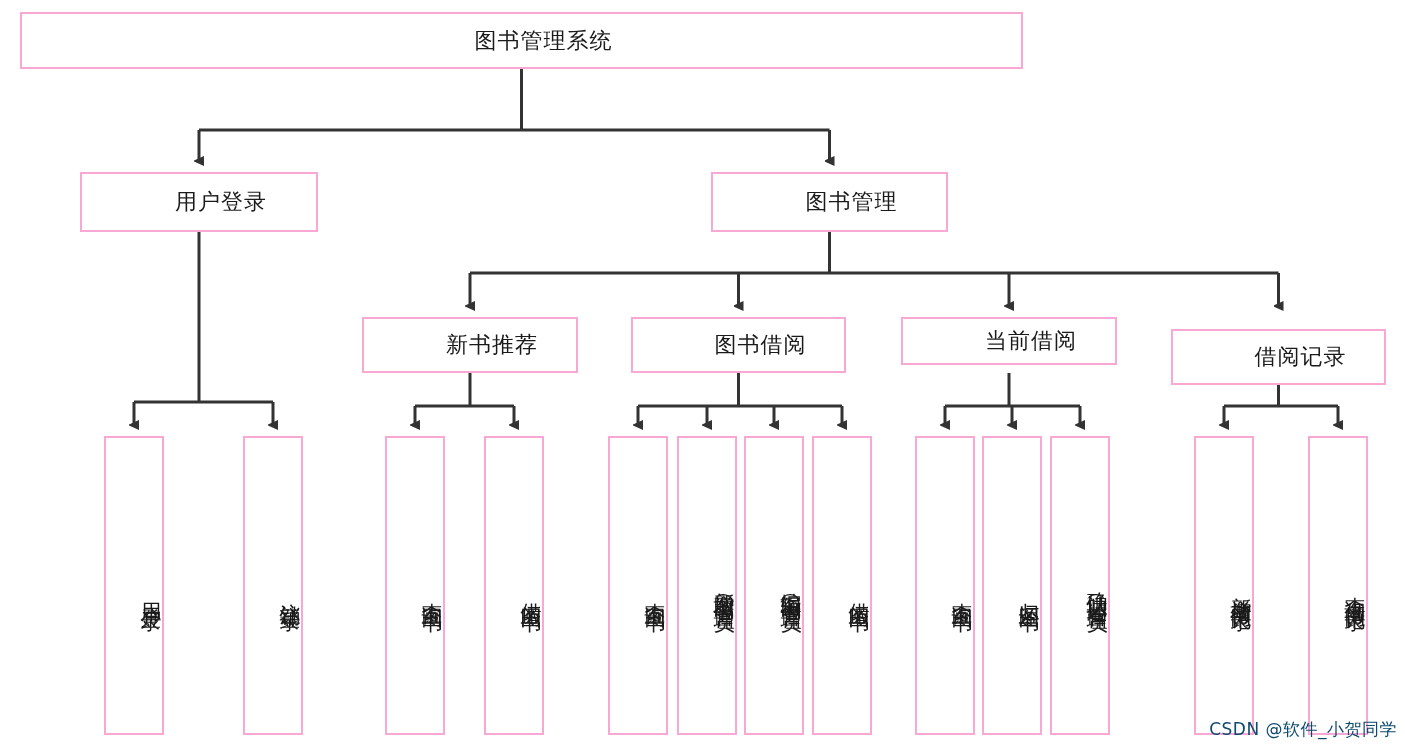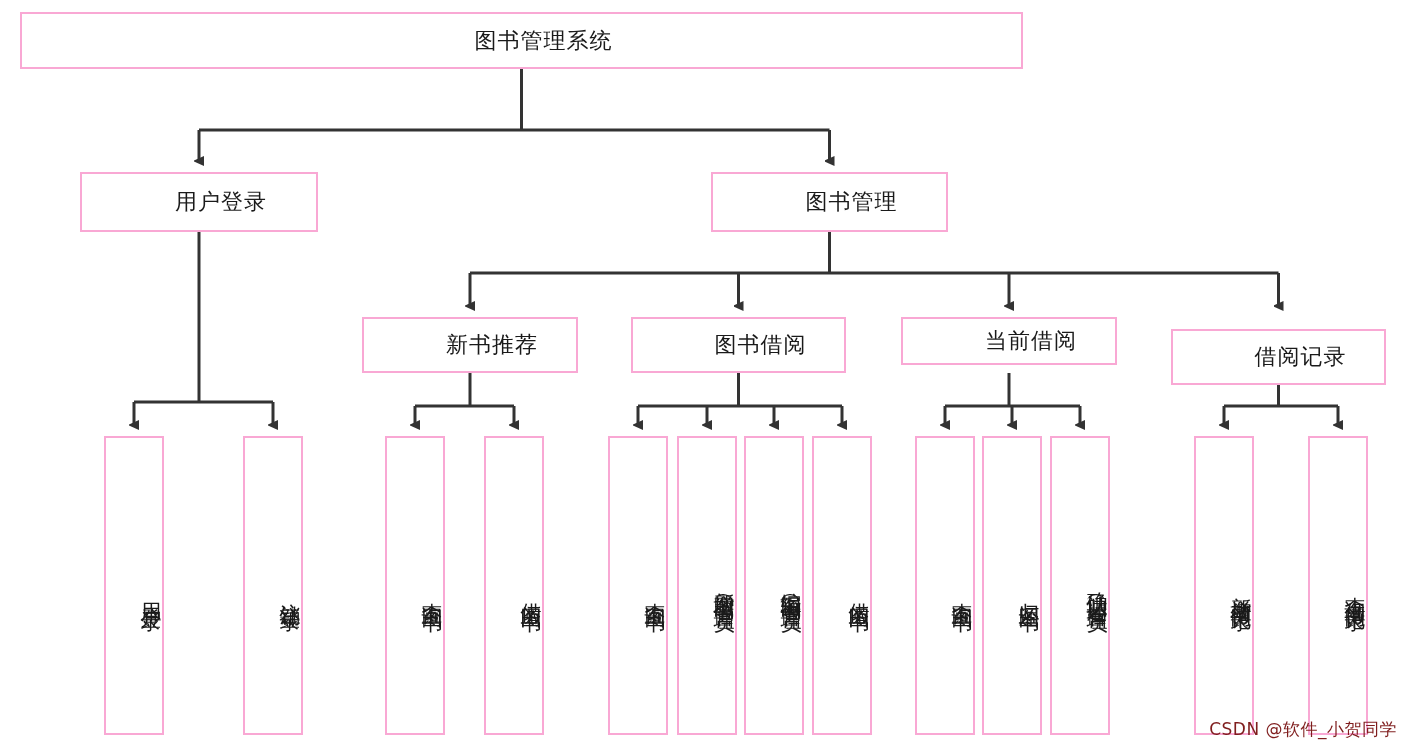--- a/index.html
+++ b/index.html
@@ -56,21 +56,21 @@
   }
   .node-label {
     display: block;
     white-space: pre;
   }
   .watermark {
     position: absolute;
     right: 8px;
     bottom: 6px;
     font-size: 17px;
-    color: #7f1d1d;
+    color: #0c4a6e;
     letter-spacing: 0.5px;
     pointer-events: none;
     white-space: nowrap;
     margin-left: 12px;
   }
 </style>
 </head>
 <body>
 
 <div id="diagram-root">

